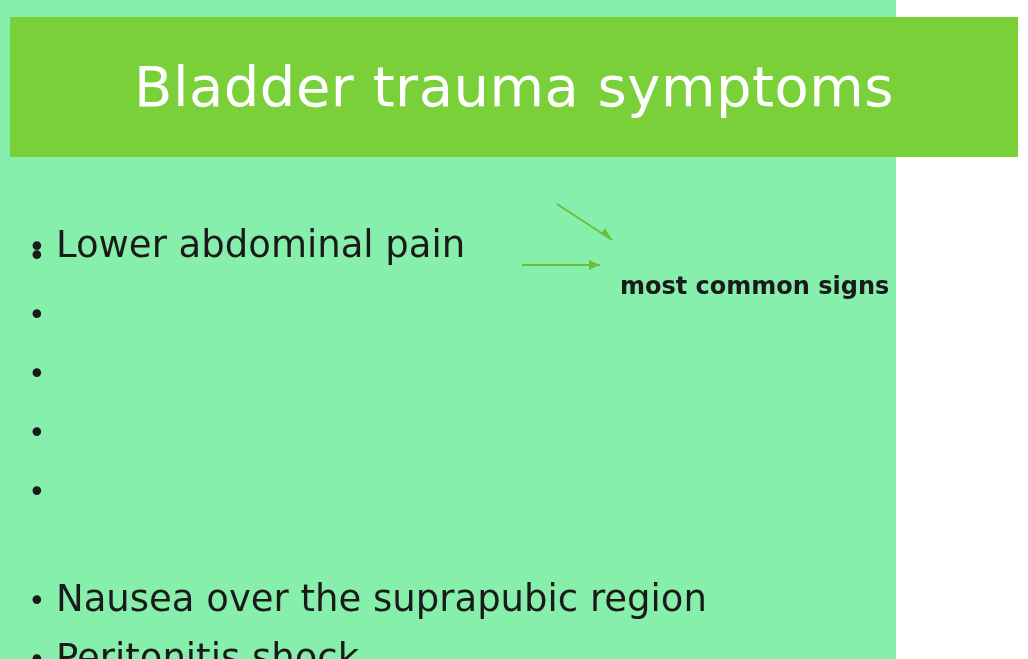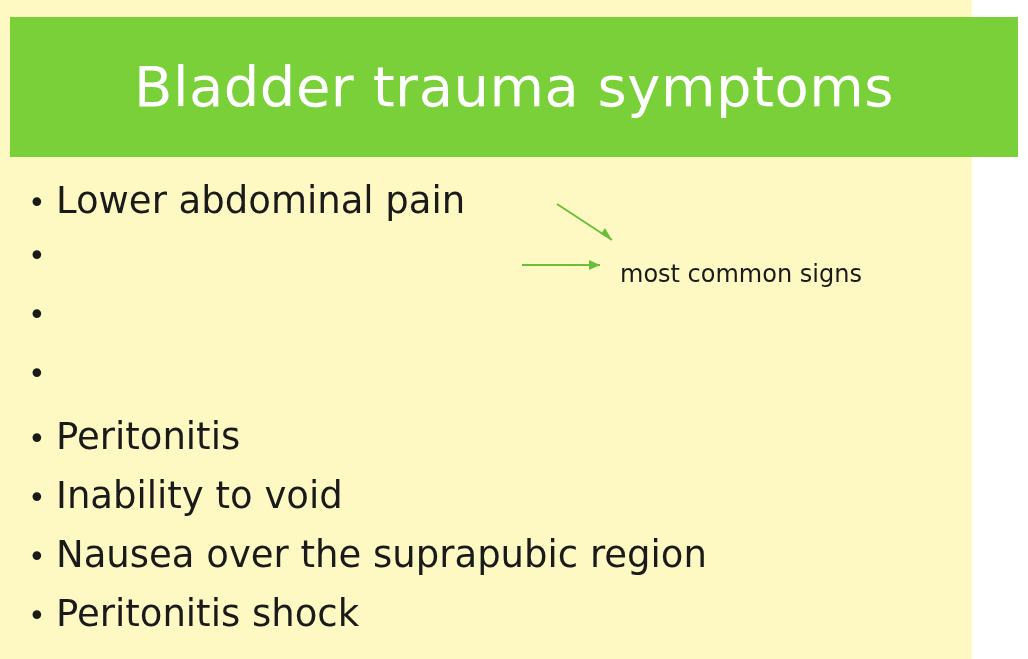--- a/index.html
+++ b/index.html
@@ -8,23 +8,23 @@
   }
   body {
     width: 1028px;
     height: 659px;
     background: #ffffff;
     font-family: "DejaVu Sans", sans-serif;
     overflow: hidden;
   }
   .slide {
     position: relative;
-    width: 972px;
+    width: 896px;
     height: 659px;
-    background: #fef9c3;
+    background: #86efac;
   }
   .title-band {
     position: absolute;
     left: 10px;
     top: 17px;
     width: 1008px;
     height: 140px;
     background: #79d038;
     display: flex;
     align-items: center;
@@ -57,27 +57,28 @@
   }
   .bullet-dot {
     width: 28px;
     flex: 0 0 28px;
     font-size: 30px;
     color: #1a1a1a;
     line-height: 1;
   }
   .bullet-label {
     white-space: nowrap;
+    margin-top: 44px;
   }
   .annotation {
     position: absolute;
     left: 620px;
-    top: 260px;
+    top: 272px;
     font-size: 24px;
-    font-weight: normal;
+    font-weight: bold;
     color: #1a1a1a;
     white-space: nowrap;
   }
   .arrows {
     position: absolute;
     left: 0;
     top: 0;
     width: 1028px;
     height: 659px;
     pointer-events: none;
@@ -101,25 +102,23 @@
       <span class="bullet-dot">•</span>
     </li>
     <li class="bullet-item">
       <span class="bullet-dot">•</span>
     </li>
     <li class="bullet-item">
       <span class="bullet-dot">•</span>
     </li>
     <li class="bullet-item">
       <span class="bullet-dot">•</span>
-      <span class="bullet-label">Peritonitis</span>
     </li>
     <li class="bullet-item">
       <span class="bullet-dot">•</span>
-      <span class="bullet-label">Inability to void</span>
     </li>
     <li class="bullet-item">
       <span class="bullet-dot">•</span>
       <span class="bullet-label">Nausea over the suprapubic region</span>
     </li>
     <li class="bullet-item">
       <span class="bullet-dot">•</span>
       <span class="bullet-label">Peritonitis shock</span>
     </li>
   </ul>

